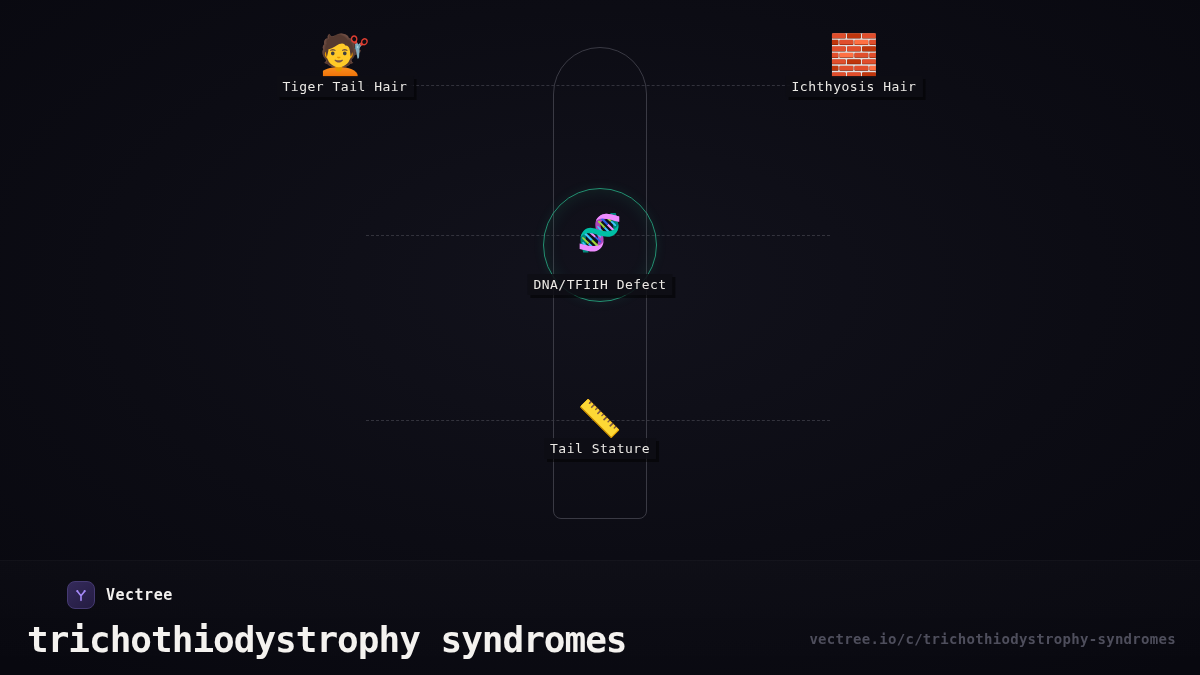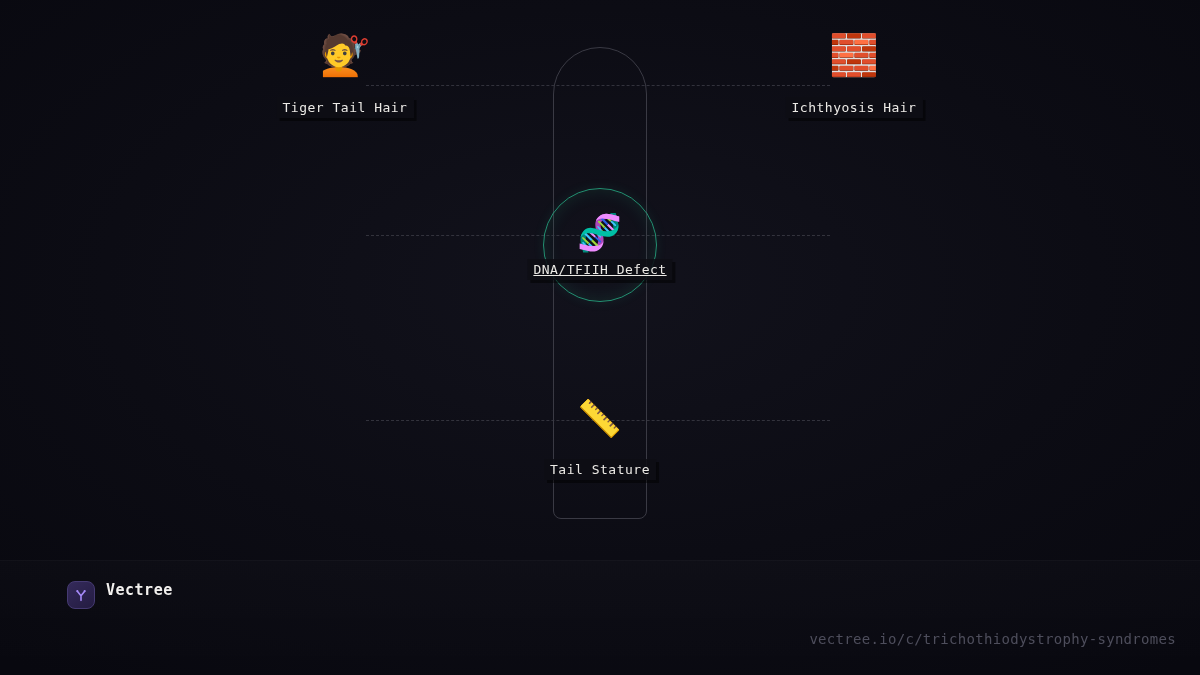--- a/index.html
+++ b/index.html
@@ -50,49 +50,49 @@
     transform: translateX(-50%);
     cursor: pointer;
   }
   .node-icon {
     font-size: 40px;
     line-height: 1;
     font-family: "DejaVu Sans", sans-serif;
   }
   .node-icon.small { font-size: 36px; }
   .node-label {
-    margin-top: 22px;
+    margin-top: 1px;
     font-size: 13px;
     letter-spacing: 0.5px;
     color: #eceae6;
     background: rgba(14, 14, 20, 0.88);
     padding: 3px 6px;
     box-shadow: 3px 3px 0 rgba(0, 0, 0, 0.5);
     white-space: nowrap;
   }
 
   .node-tiger   { left: 345px; top: 35px; }
   .node-brick   { left: 854px; top: 35px; }
   .node-dna     { left: 600px; top: 215px; }
   .node-ruler   { left: 600px; top: 401px; }
-  .node-dna .node-label   { margin-top: 8px; text-decoration: underline; }
+  .node-dna .node-label   { margin-top: 23px; }
 
   
   .footer {
     position: absolute;
     left: 0; right: 0; bottom: 0;
     height: 115px;
     border-top: 1px solid rgba(255, 255, 255, 0.04);
     background: linear-gradient(180deg, rgba(255,255,255,0.012), rgba(0,0,0,0));
   }
   .brand-row {
     position: absolute;
     left: 27px; top: 20px;
     display: flex;
-    align-items: flex-start;
+    align-items: center;
     gap: 11px;
     padding-left: 40px;
   }
   .brand-logo {
     width: 28px; height: 28px;
     border-radius: 8px;
     background: linear-gradient(145deg, #342a5a, #241c42);
     border: 1px solid #453a72;
     display: flex;
     align-items: center;
@@ -111,20 +111,21 @@
     font-weight: bold;
     letter-spacing: -1px;
     color: #f4f2ef;
   }
   .page-url {
     position: absolute;
     right: 24px; top: 70px;
     font-size: 14px;
     color: #4e4e5c;
     letter-spacing: 0.3px;
+    font-weight: bold;
   }
 </style>
 </head>
 <body>
 
 <div class="stage">
 
   <div class="dashed-line line-top"></div>
   <div class="dashed-line line-mid"></div>
   <div class="dashed-line line-bottom"></div>
@@ -159,14 +160,15 @@
   <div class="brand-row">
     <div class="brand-logo">
       <svg width="16" height="16" viewBox="0 0 24 24">
         <path d="M12 20 L12 13 M12 13 L6.5 6.5 M12 13 L17.5 6.5" stroke="#a78bfa" stroke-width="2.4" fill="none" stroke-linecap="round"></path>
         <circle cx="6.5" cy="6" r="1.6" fill="#a78bfa"></circle>
         <circle cx="17.5" cy="6" r="1.6" fill="#a78bfa"></circle>
       </svg>
     </div>
     <span class="brand-name">Vectree</span>
   </div>
+  <div class="page-title">trichothiodystrophy syndromes</div>
   <div class="page-url">vectree.io/c/trichothiodystrophy-syndromes</div>
 </div>
 
 </body></html>

